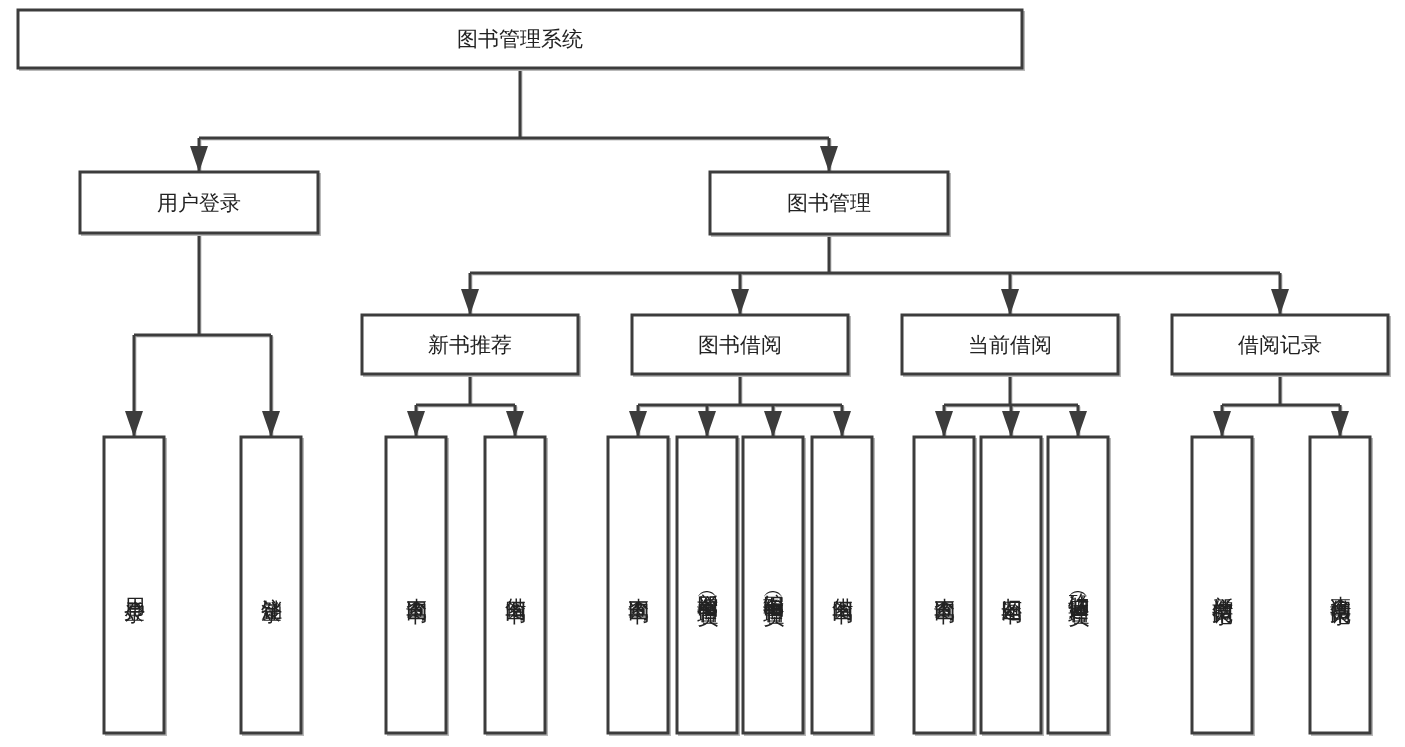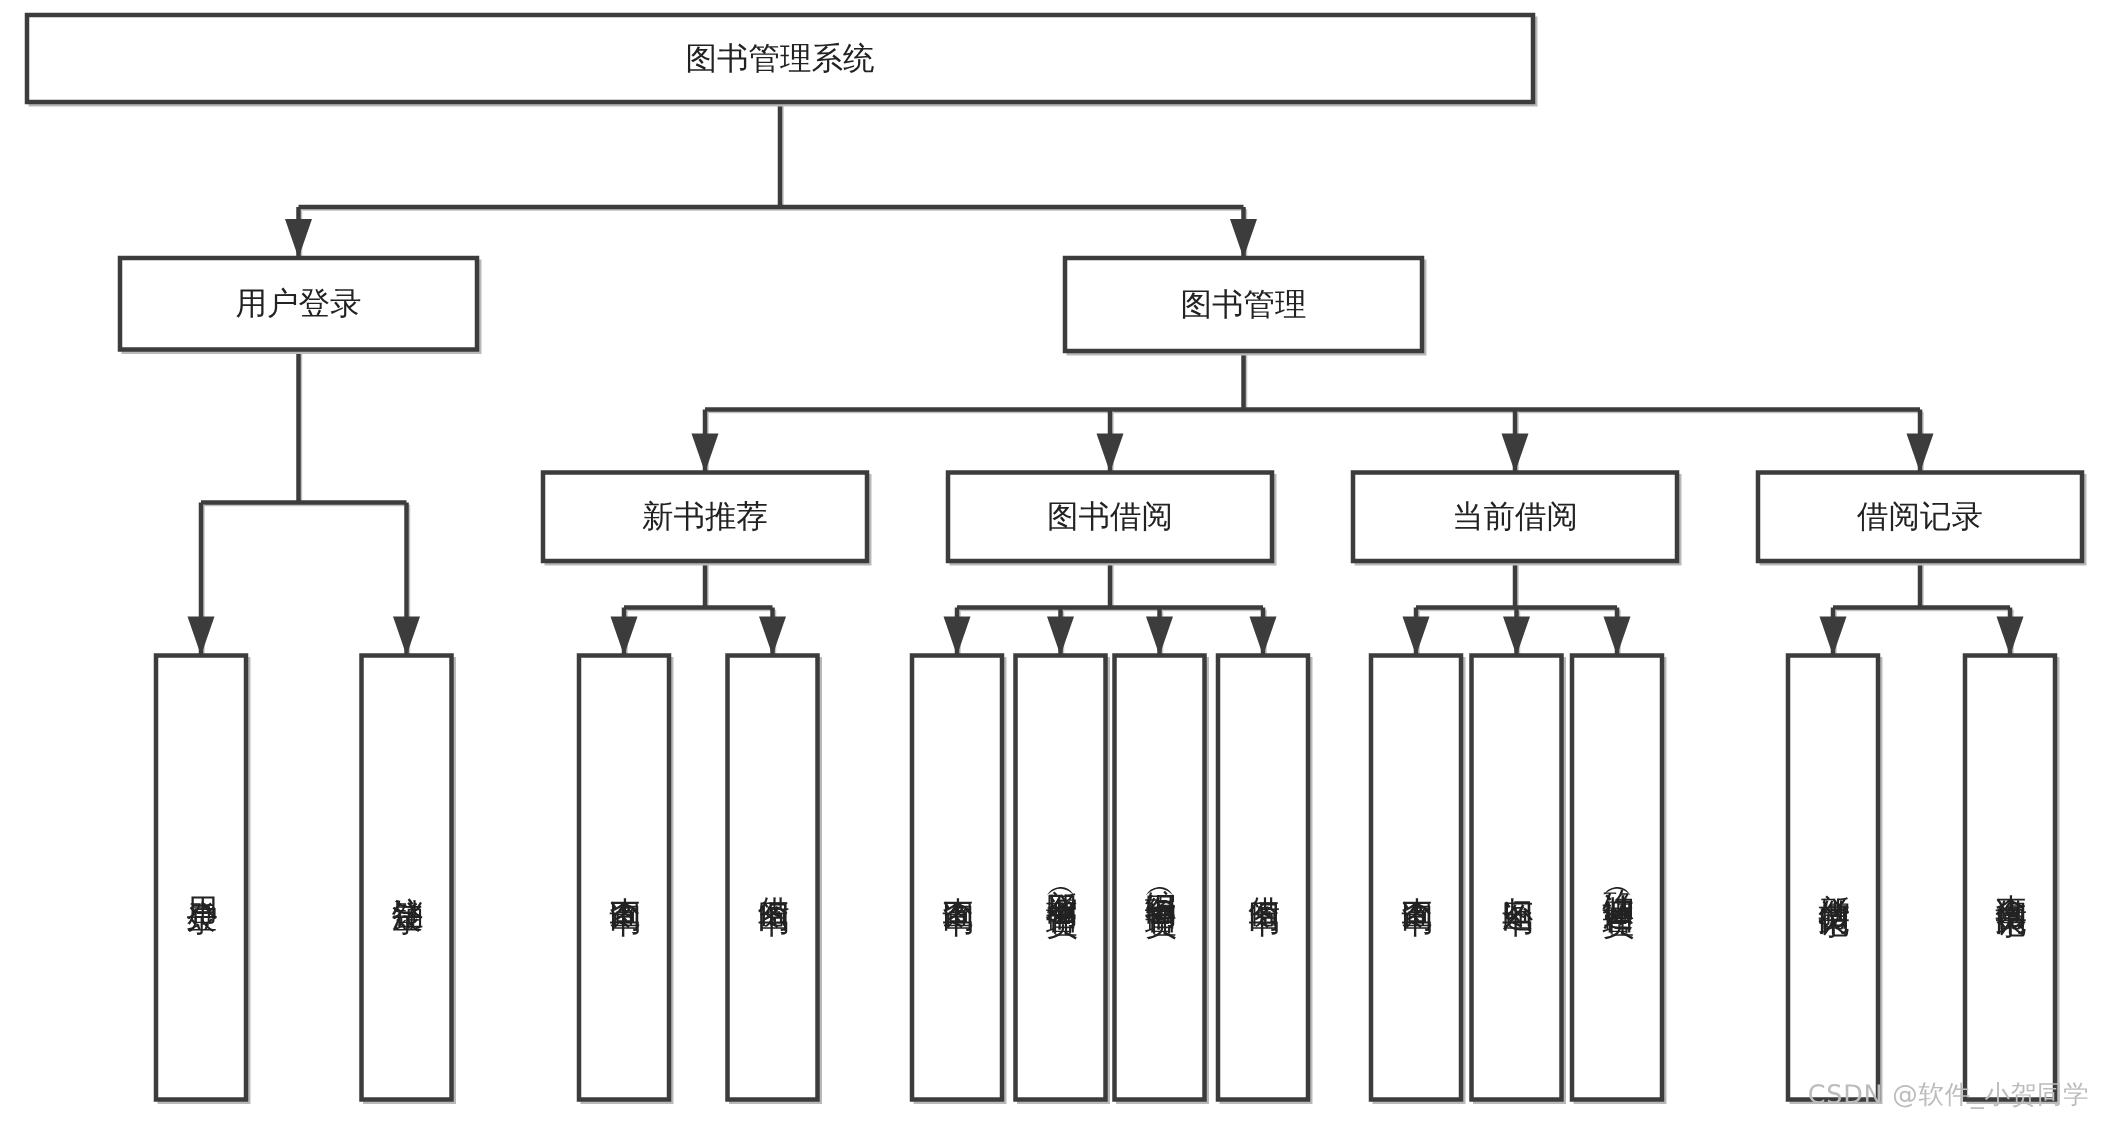--- a/index.html
+++ b/index.html
@@ -266,15 +266,14 @@
         <span class="leaf-label-text">确认归还（管理员）</span>
       </div>
       <div class="leaf-label-box" style="left: 1192px; top: 437px; width: 60px; height: 296px;">
         <span class="leaf-label-text">新增借阅记录</span>
       </div>
       <div class="leaf-label-box" style="left: 1310px; top: 437px; width: 60px; height: 296px;">
         <span class="leaf-label-text">查询借阅记录</span>
       </div>
     </div>
 
-  <div class="watermark">CSDN @软件_小贺同学</div>
 
 </div>
 
 </body></html>

